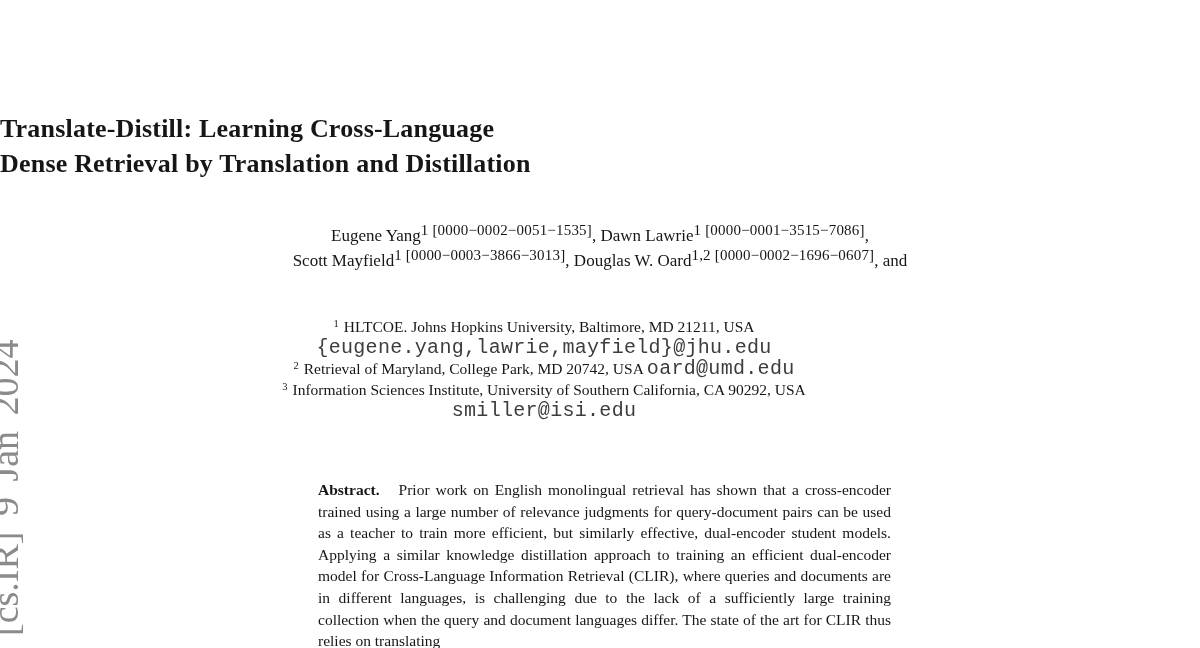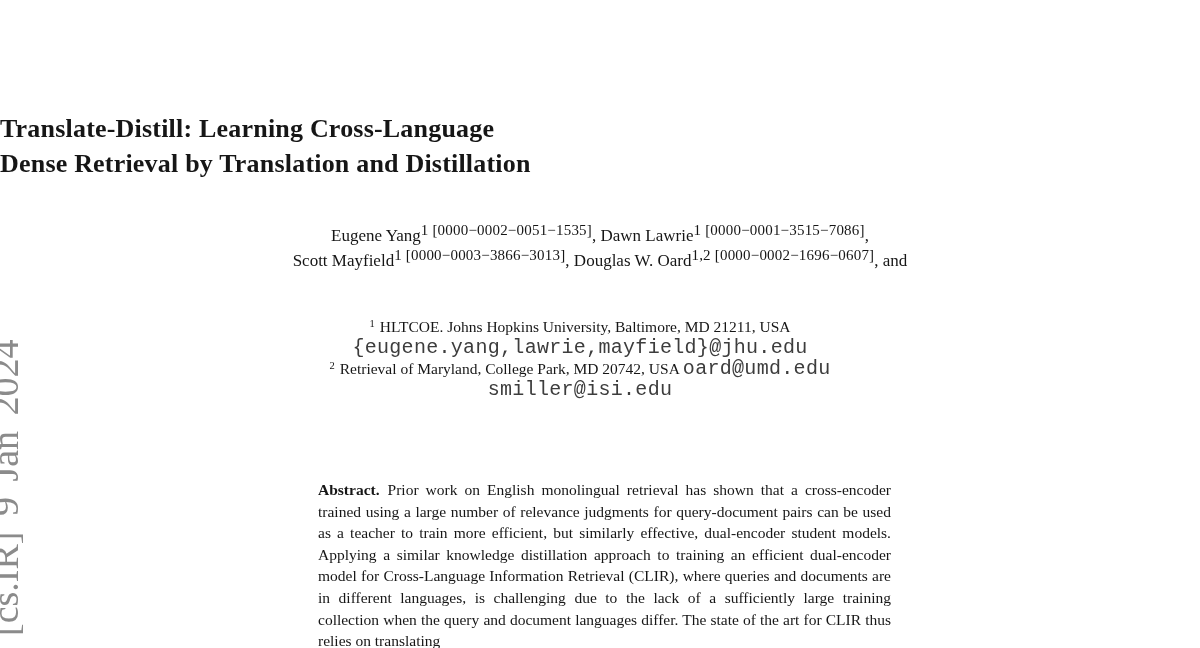--- a/index.html
+++ b/index.html
@@ -65,21 +65,20 @@
 
   
   .affiliations {
     position: absolute;
     top: 316px;
     left: 0;
     width: 1088px;
     text-align: center;
     font-size: 15.5px;
     line-height: 21px;
-    padding-left: 36px;
   }
   .affiliations sup {
     font-size: 10.5px;
     line-height: 0;
     vertical-align: 5px;
     margin-right: 5px;
   }
   .mono {
     font-family: "Liberation Mono", "DejaVu Sans Mono", monospace;
     font-size: 20px;
@@ -92,21 +91,21 @@
     position: absolute;
     top: 479px;
     left: 318px;
     width: 573px;
     font-size: 15.5px;
     line-height: 21.6px;
     text-align: justify;
   }
   .abstract .abstract-label {
     font-weight: bold;
-    margin-right: 8px;
+    margin-right: 19px;
   }
 </style>
 </head>
 <body>
 
 <div class="page">
 
   <div class="arxiv-banner">[cs.IR] 9 Jan 2024</div>
 
   <div class="title">
@@ -119,20 +118,21 @@
       <span>Dawn Lawrie</span><sup>1 [0000−0001−3515−7086]</sup><span>,</span></div>
     <div><span>Scott Mayfield</span><sup>1 [0000−0003−3866−3013]</sup><span>,</span>
       <span>Douglas W. Oard</span><sup>1,2 [0000−0002−1696−0607]</sup><span>, and</span></div>
   </div>
 
   <div class="affiliations">
     <div><sup>1</sup><span>HLTCOE. Johns Hopkins University, Baltimore, MD 21211, USA</span></div>
     <div><span class="mono">{eugene.yang,lawrie,mayfield}@jhu.edu</span></div>
     <div><sup>2</sup><span>Retrieval of Maryland, College Park, MD 20742, USA</span>
       <span class="mono">oard@umd.edu</span></div>
+    <div><sup>3</sup><span>Information Sciences Institute, University of Southern California, CA 90292, USA</span></div>
     <div><span class="mono">smiller@isi.edu</span></div>
   </div>
 
   <div class="abstract">
     <span class="abstract-label">Abstract.</span><span>Prior work on English monolingual retrieval has shown that a cross-encoder trained using a large number of relevance judgments for query-document pairs can be used as a teacher to train more efficient, but similarly effective, dual-encoder student models. Applying a similar knowledge distillation approach to training an efficient dual-encoder model for Cross-Language Information Retrieval (CLIR), where queries and documents are in different languages, is challenging due to the lack of a sufficiently large training collection when the query and document languages differ. The state of the art for CLIR thus relies on translating</span>
   </div>
 
 </div>
 
 </body></html>

